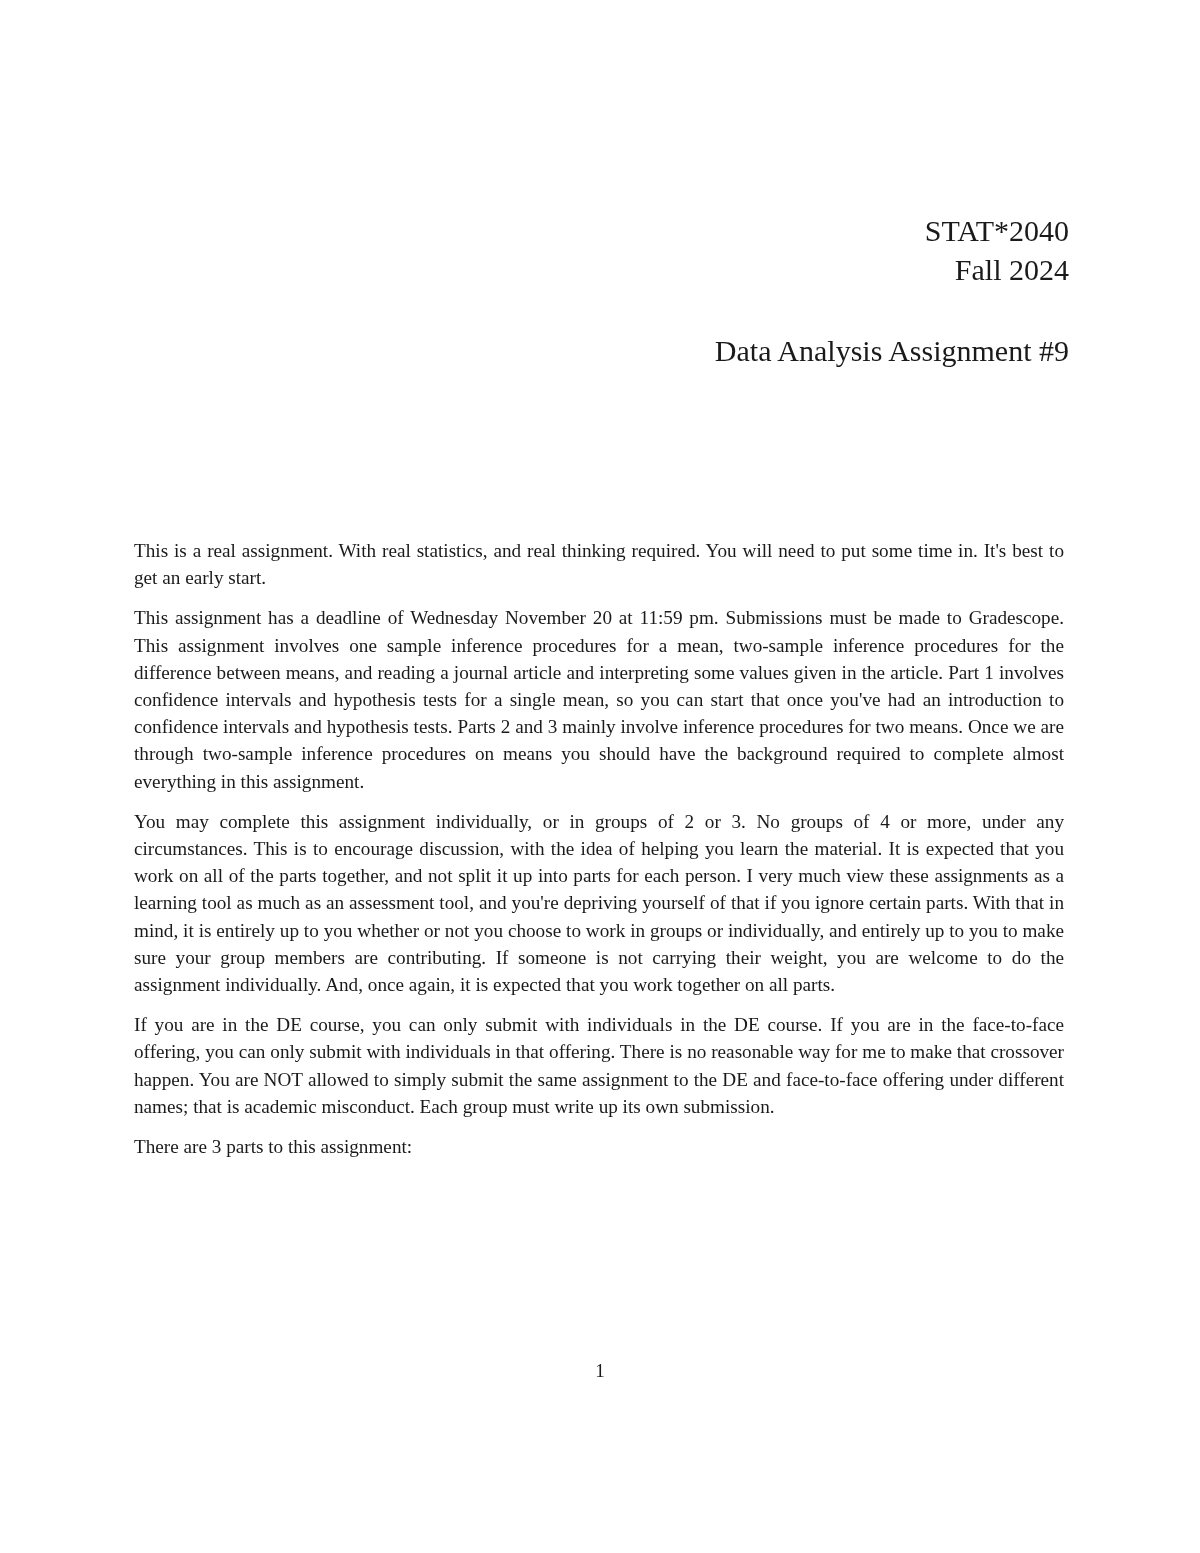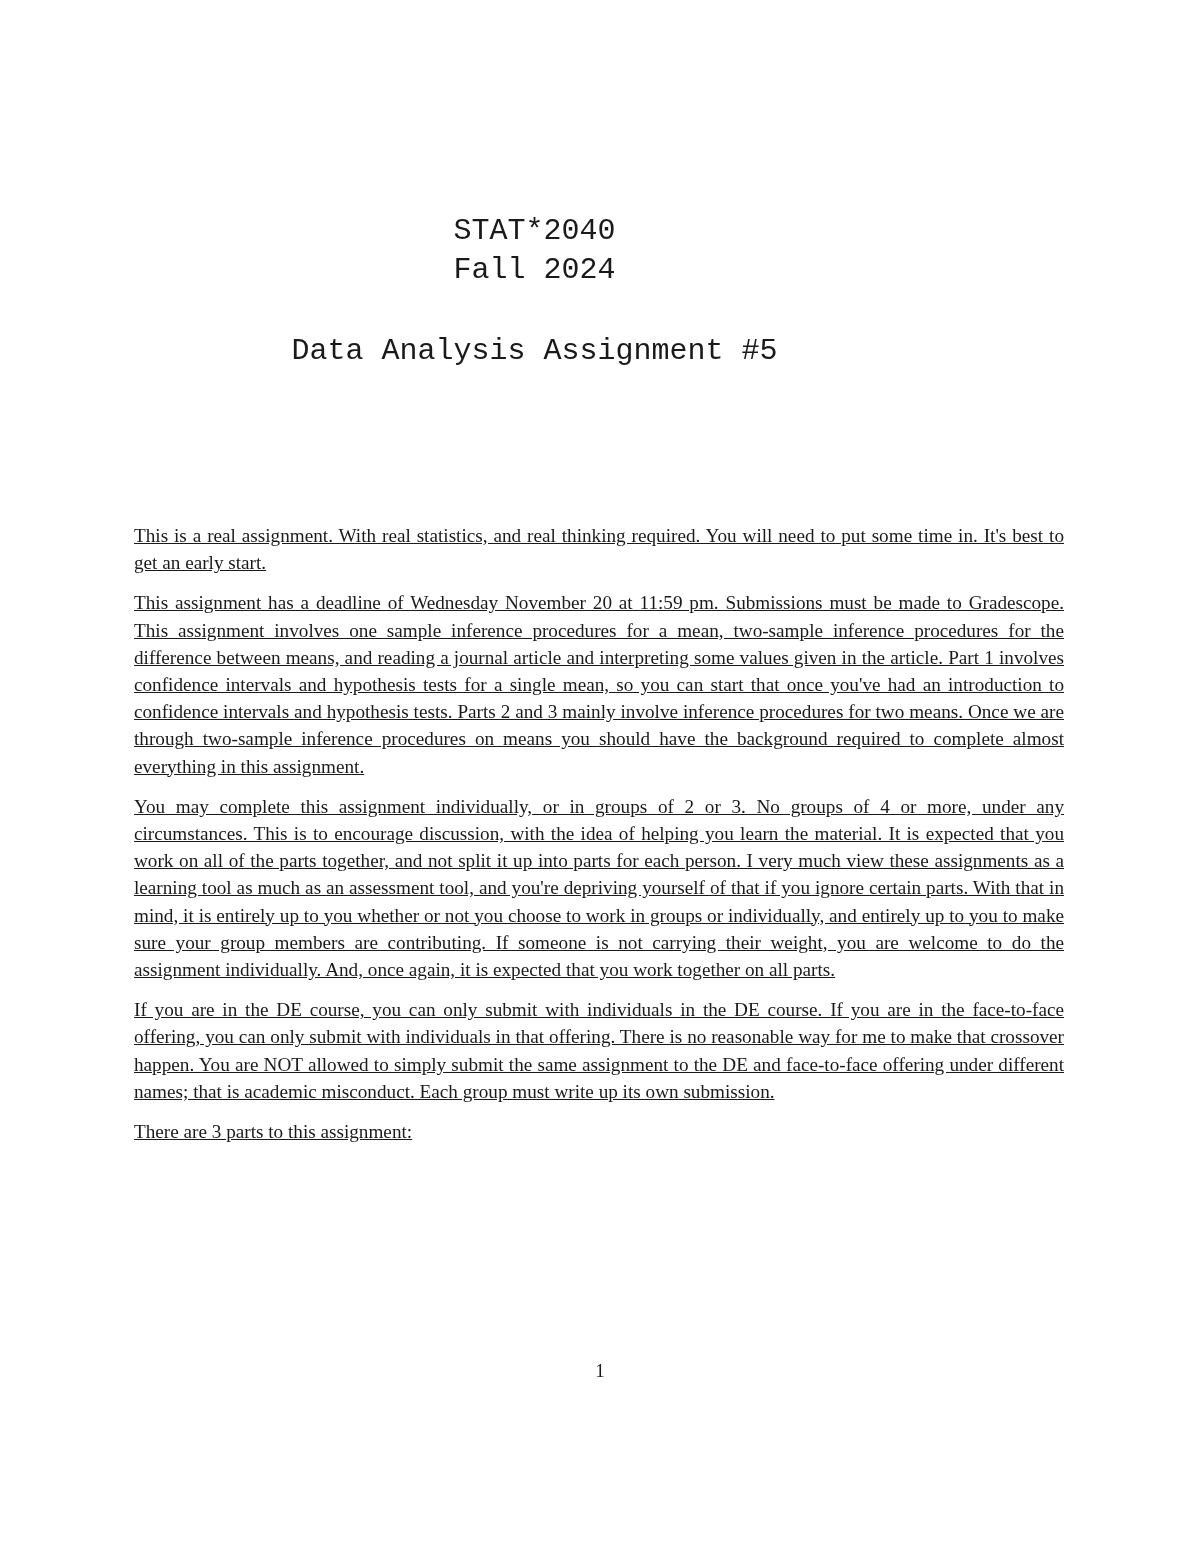--- a/index.html
+++ b/index.html
@@ -12,22 +12,22 @@
       height: 1553px;
       position: relative;
       overflow: hidden;
       color: #1a1a1a;
       font-family: "DejaVu Serif", "Liberation Serif", serif;
     }
     .title-block {
       position: absolute;
       left: 0;
       width: 1069px;
-      text-align: center;
-      font-family: Liberation Mono, monospace;
+      text-align: right;
+      font-family: Liberation Serif, serif;
       color: #1a1a1a;
     }
     .title-line {
       font-size: 30px;
       line-height: 42px;
       margin: 0;
     }
     #course { top: 210px; }
     #term { top: 249px; }
     #assign { top: 330px; }
@@ -59,24 +59,24 @@
 </head>
 <body>
 
 <div class="title-block" id="course">
   <p class="title-line">STAT*2040</p>
 </div>
 <div class="title-block" id="term">
   <p class="title-line">Fall 2024</p>
 </div>
 <div class="title-block" id="assign">
-  <p class="title-line">Data Analysis Assignment #5</p>
+  <p class="title-line">Data Analysis Assignment #9</p>
 </div>
 
-<div class="body-text" style="top: 522px; text-decoration: underline;">
+<div class="body-text" style="top: 537px;">
   <p>This is a real assignment. With real statistics, and real thinking required. You will need to put some time in. It's best to get an early start.</p>
   <p>This assignment has a deadline of Wednesday November 20 at 11:59 pm. Submissions must be made to Gradescope. This assignment involves one sample inference procedures for a mean, two-sample inference procedures for the difference between means, and reading a journal article and interpreting some values given in the article. Part 1 involves confidence intervals and hypothesis tests for a single mean, so you can start that once you've had an introduction to confidence intervals and hypothesis tests. Parts 2 and 3 mainly involve inference procedures for two means. Once we are through two-sample inference procedures on means you should have the background required to complete almost everything in this assignment.</p>
   <p>You may complete this assignment individually, or in groups of 2 or 3. No groups of 4 or more, under any circumstances. This is to encourage discussion, with the idea of helping you learn the material. It is expected that you work on all of the parts together, and not split it up into parts for each person. I very much view these assignments as a learning tool as much as an assessment tool, and you're depriving yourself of that if you ignore certain parts. With that in mind, it is entirely up to you whether or not you choose to work in groups or individually, and entirely up to you to make sure your group members are contributing. If someone is not carrying their weight, you are welcome to do the assignment individually. And, once again, it is expected that you work together on all parts.</p>
   <p>If you are in the DE course, you can only submit with individuals in the DE course. If you are in the face-to-face offering, you can only submit with individuals in that offering. There is no reasonable way for me to make that crossover happen. You are NOT allowed to simply submit the same assignment to the DE and face-to-face offering under different names; that is academic misconduct. Each group must write up its own submission.</p>
   <p>There are 3 parts to this assignment:</p>
 </div>
 
 <div class="page-number">1</div>
 
 </body></html>

